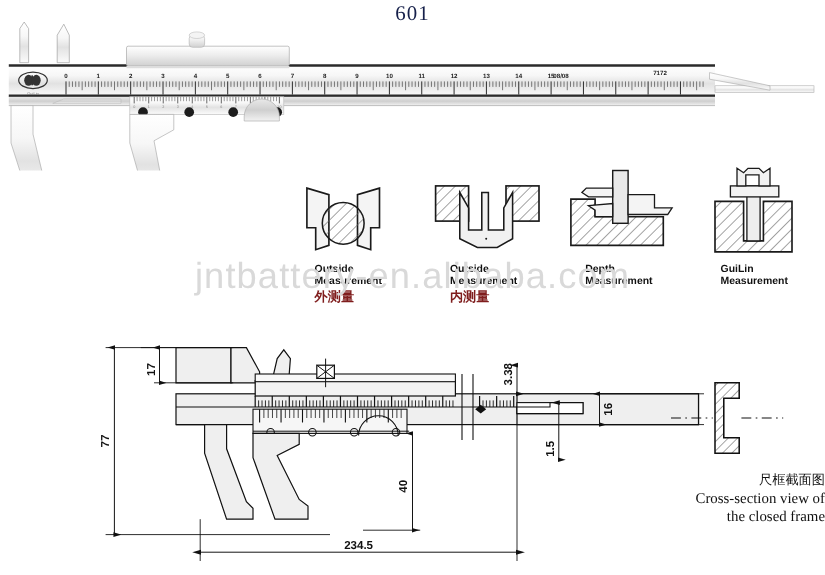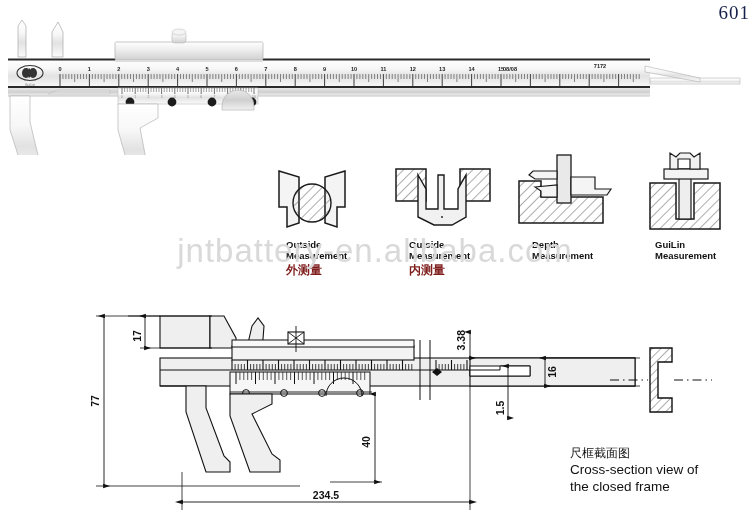--- a/index.html
+++ b/index.html
@@ -14,21 +14,21 @@
     background: #ffffff;
     font-family: "Liberation Sans", sans-serif;
     overflow: hidden;
   }
 
   
   #model-title {
     position: absolute;
     left: 0; top: 2px;
     width: 750px;
-    text-align: right;
+    text-align: center;
     font-family: "Liberation Serif", serif;
     font-size: 19px;
     color: #16204a;
     letter-spacing: 1px;
   }
 
   
   #watermark {
     position: absolute;
     left: 0; top: 232px;
@@ -88,34 +88,35 @@
   
   #tech-drawing {
     position: absolute;
     left: 0; top: 296px;
     width: 606px; height: 227px;
   }
 
   
   #xsection-caption {
     position: absolute;
-    left: 570px; top: 445px;
+    left: 570px; top: 428px;
     width: 180px;
-    text-align: left;
+    text-align: right;
   }
   #xsection-caption .zh {
     font-size: 12px;
     color: #111111;
     font-family: "DejaVu Sans", sans-serif;
     line-height: 16px;
   }
   #xsection-caption .en {
     font-size: 13.5px;
     color: #111111;
     line-height: 17px;
+    font-family: Liberation Serif, serif;
   }
 
   .dim-text {
     font-size: 10.5px;
     font-weight: bold;
     fill: #111111;
     font-family: "Liberation Sans", sans-serif;
   }
   .dim-text-v {
     font-size: 10.5px;

